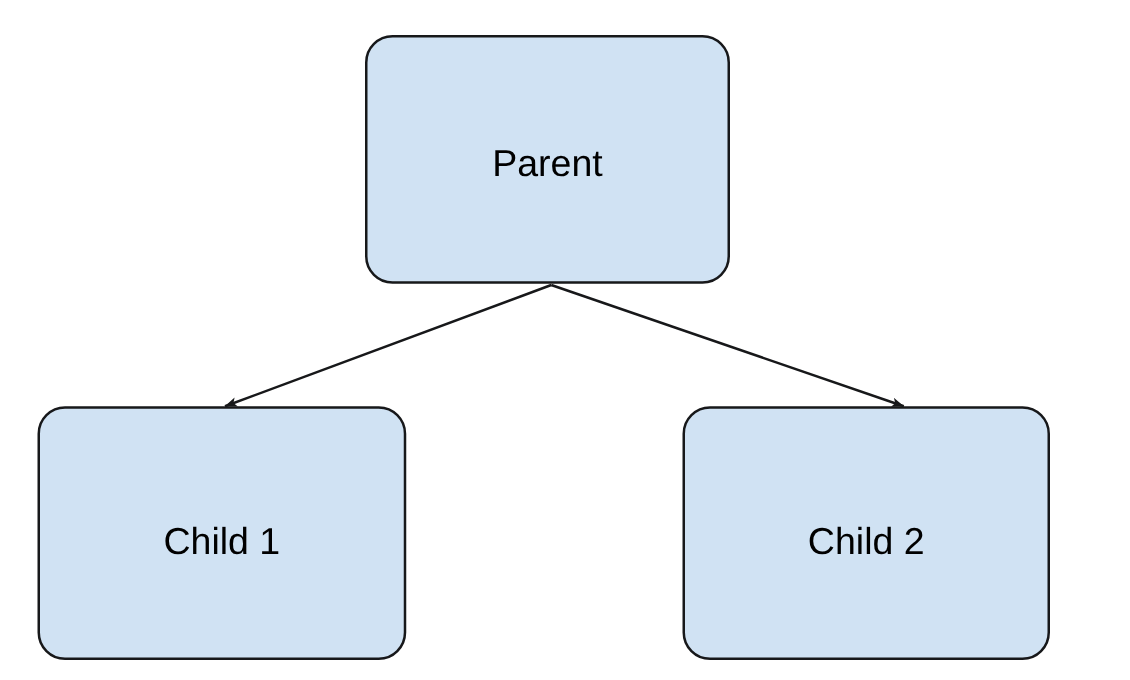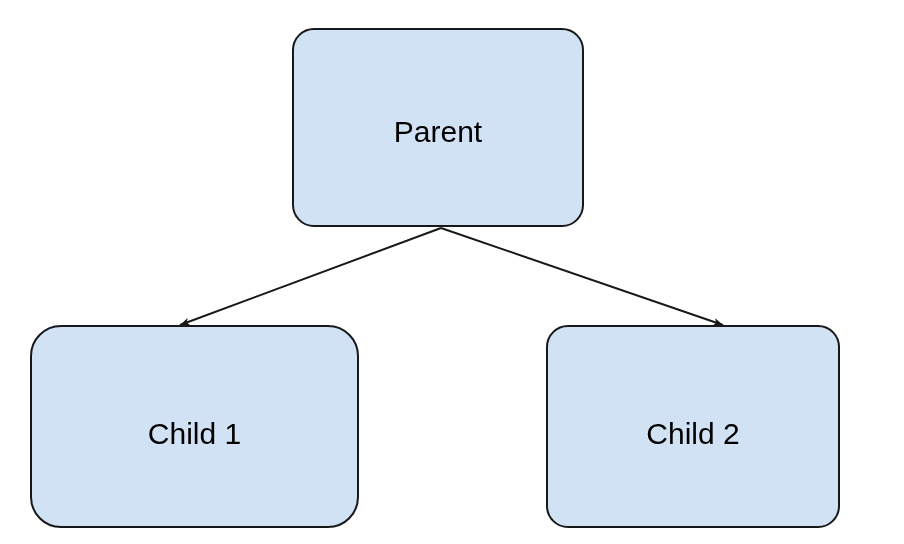--- a/index.html
+++ b/index.html
@@ -49,23 +49,22 @@
     top: 28px;
     width: 292px;
     height: 199px;
   }
   #node-parent .node-label {
     transform: translateY(4px);
   }
   #node-child-1 {
     left: 30px;
     top: 325px;
-    width: 329px;
+    width: 295px;
     height: 203px;
-    border-radius: 31px;
   }
   #node-child-1 .node-label {
     transform: translateY(7px);
   }
   #node-child-2 {
     left: 546px;
     top: 325px;
     width: 294px;
     height: 203px;
   }

